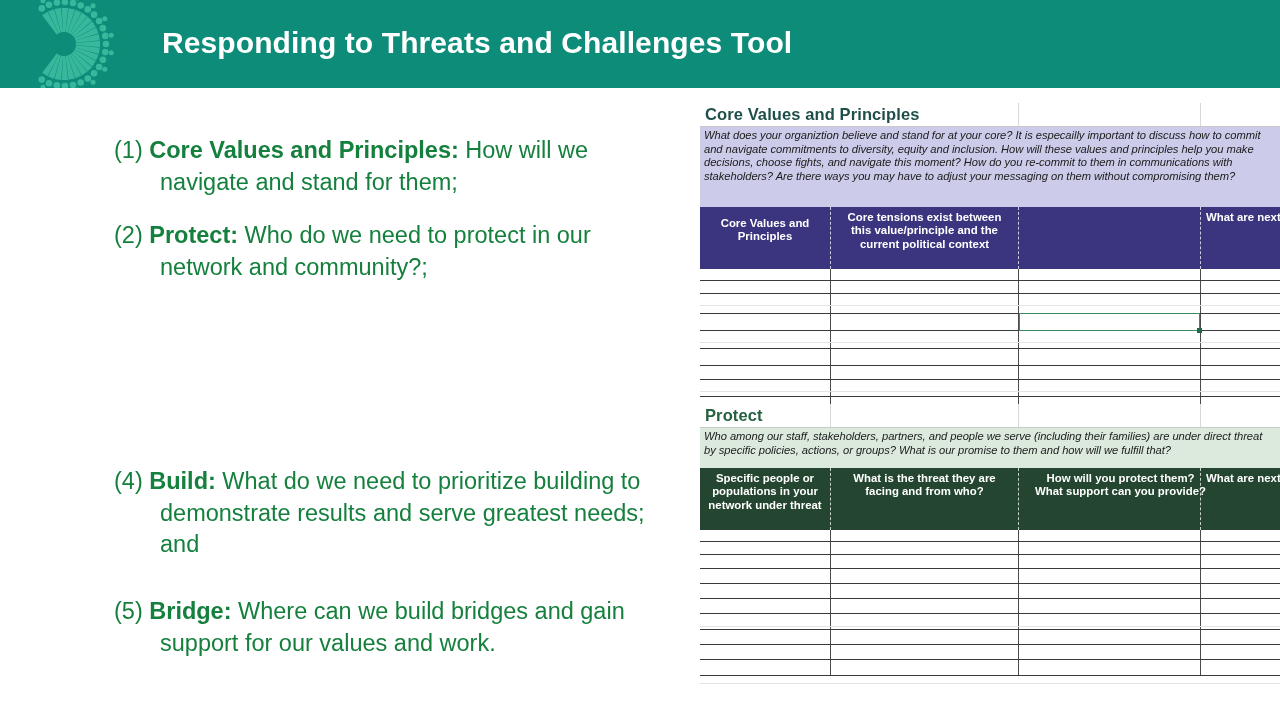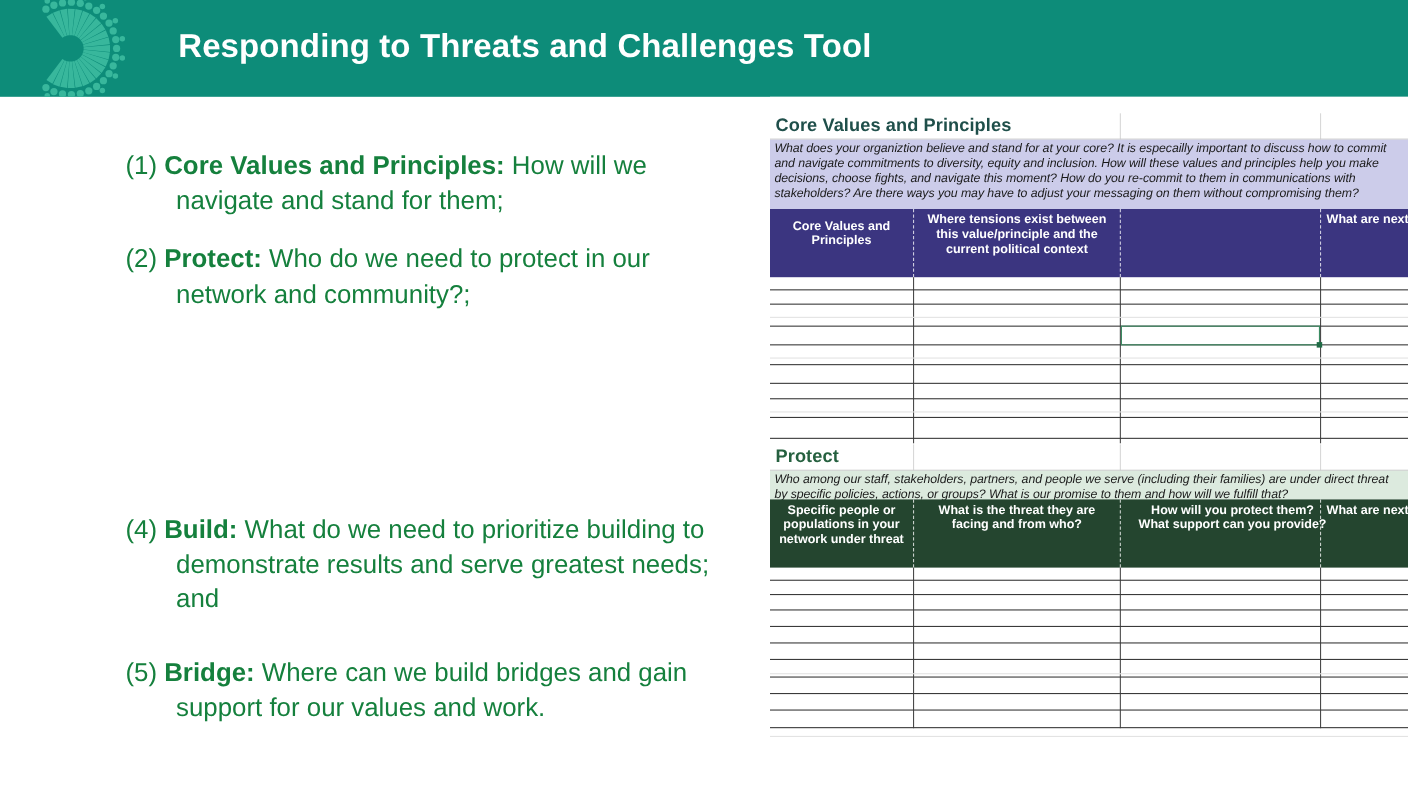--- a/index.html
+++ b/index.html
@@ -122,22 +122,22 @@
     position: relative;
     width: 580px;
     box-sizing: border-box;
     padding: 2px 4px 3px 4px;
     font-size: 11.2px;
     line-height: 13.6px;
     font-style: italic;
     color: #1a1a1a;
     letter-spacing: -0.05px;
   }
-  #block-core .block-desc { background: #ccccea; height: 63px; }
-  #block-protect .block-desc { background: #dceade; height: 26px; }
+  #block-core .block-desc { background: #ccccea; height: 80px; }
+  #block-protect .block-desc { background: #dceade; height: 40px; }
 
   
   .hdr-row {
     position: relative;
     width: 580px;
     height: 62px;
   }
   #block-core .hdr-row { background: #3b3580; }
   #block-protect .hdr-row { background: #24452f; padding-left: 40px; }
   .hdr-cell {
@@ -318,21 +318,21 @@
       <div class="title-col-sep" style="left:318px;"></div>
       <div class="title-col-sep" style="left:500px;"></div>
       <div class="title-row-rule"></div>
     </div>
 
     <div class="block-desc" style="background: rgb(204, 204, 234);">What does your organiztion believe and stand for at your core? It is especailly important to discuss how to commit and navigate commitments to diversity, equity and inclusion. How will these values and principles help you make decisions, choose fights, and  navigate this moment? How do you re-commit to them in communications with stakeholders? Are there ways you may have to adjust your messaging on them without compromising them?</div>
 
     <div class="hdr-row" style="background: rgb(59, 53, 128);">
       <div class="hdr-cell" style="left:0px;width:130px;padding-top:10px;">Core Values and Principles</div>
       <div class="hdr-sep" style="left:130px;"></div>
-      <div class="hdr-cell" style="left:131px;width:187px;padding-top:4px;">Where tensions exist between this value/principle and the current political context</div>
+      <div class="hdr-cell" style="left:131px;width:187px;padding-top:4px;">Core tensions exist between this value/principle and the current political context</div>
       <div class="hdr-sep" style="left:318px;"></div>
       <div class="hdr-sep" style="left:500px;"></div>
       <div class="hdr-cell" style="left:501px;width:79px;padding-top:4px;white-space:nowrap;overflow:hidden;text-align:center;">What are next steps? Who will take them and when? What support might you need?</div>
     </div>
 
     <div class="grid" id="grid-core">
       <div class="grid-col-line" style="left:130px;"></div>
       <div class="grid-col-line" style="left:318px;"></div>
       <div class="grid-col-line" style="left:500px;"></div>
 

